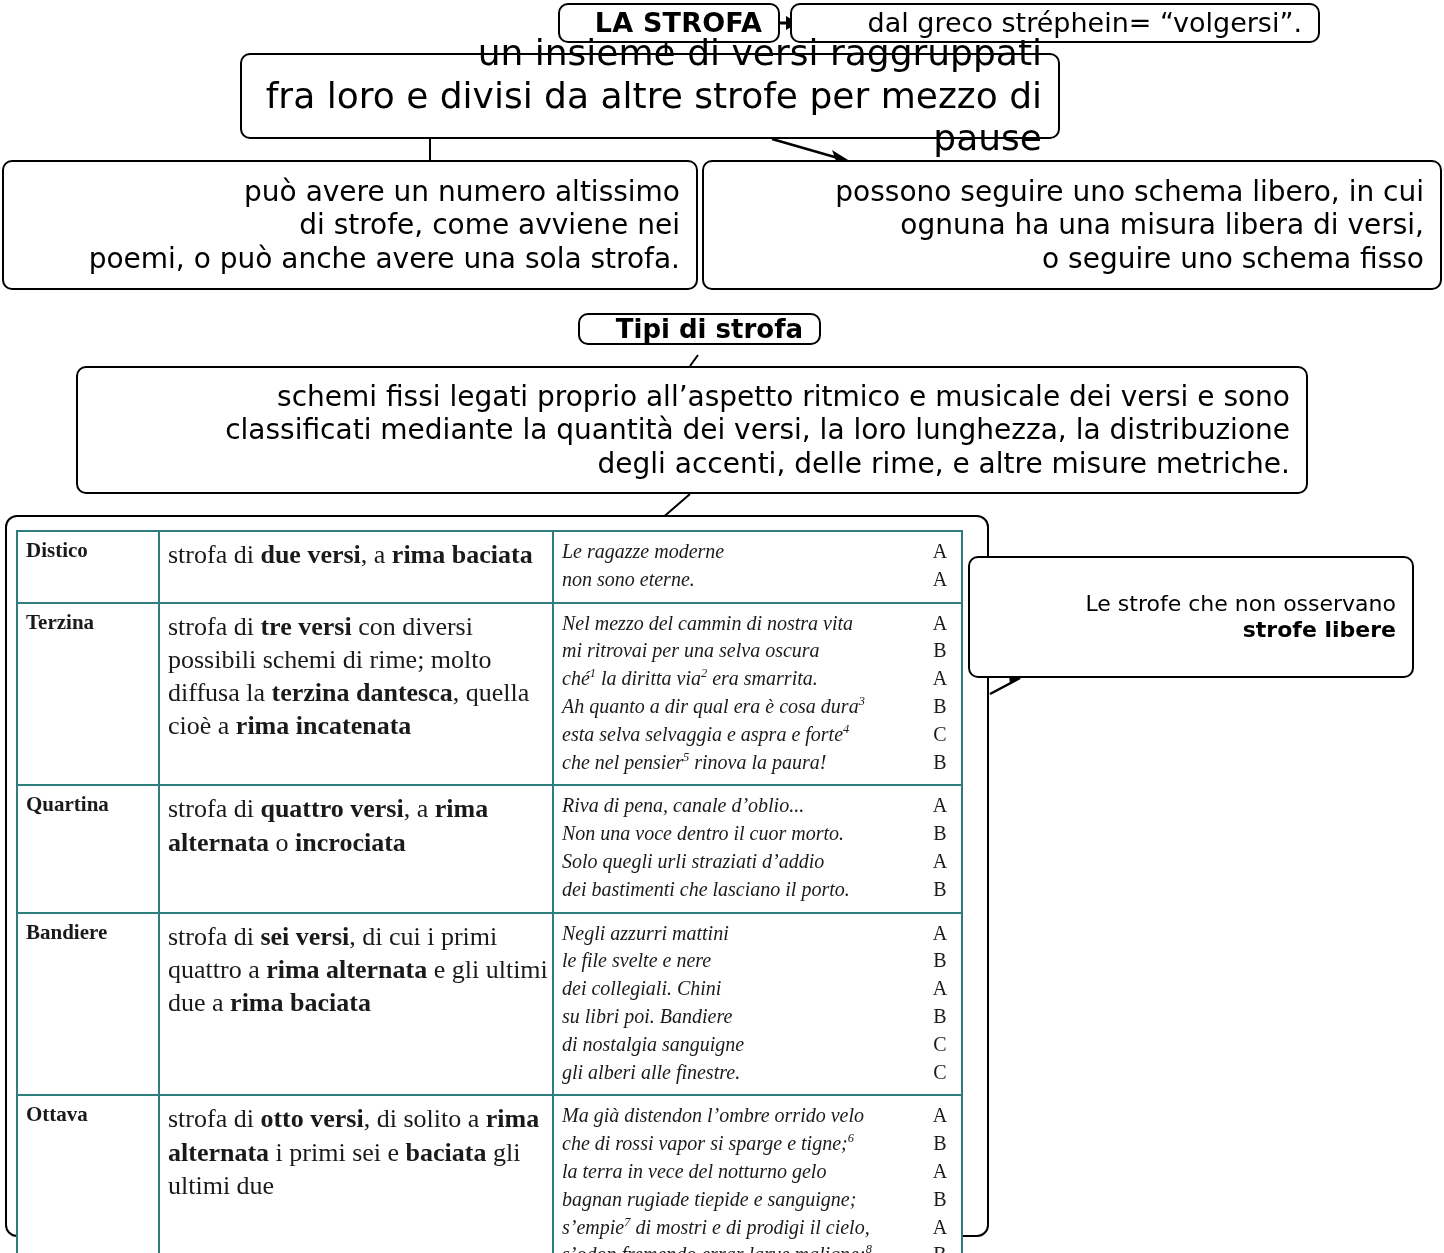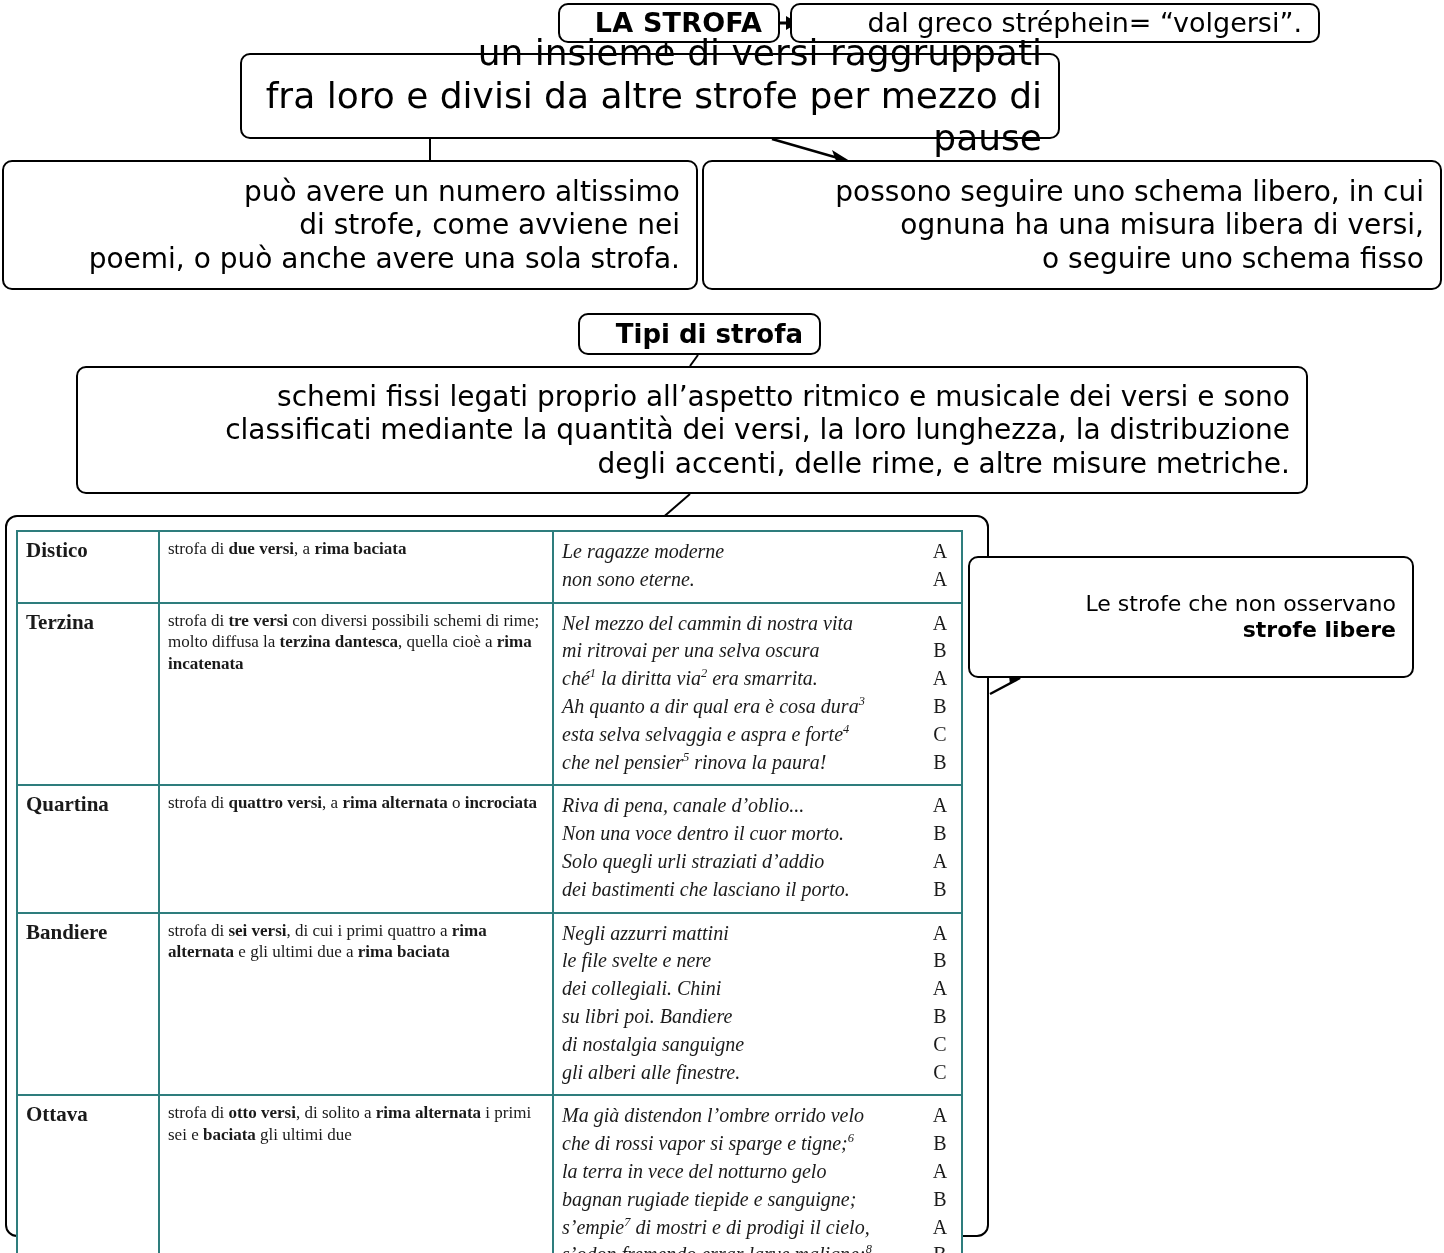--- a/index.html
+++ b/index.html
@@ -28,21 +28,21 @@
     z-index:5;
   }
   .box .inner{width:100%;padding:0 16px;box-sizing:border-box;text-align:right;}
   .bold{font-weight:bold;}
 
   #box-title{left:558px;top:3px;width:222px;height:40px;font-size:27px;font-weight:bold;letter-spacing:.2px;}
   #box-greek{left:790px;top:3px;width:530px;height:40px;font-size:27px;}
   #box-def{left:240px;top:53px;width:820px;height:86px;font-size:36px;}
   #box-left{left:2px;top:160px;width:696px;height:130px;font-size:28px;}
   #box-right{left:702px;top:160px;width:740px;height:130px;font-size:28px;}
-  #box-tipi{left:578px;top:313px;width:243px;height:42px;font-size:26px;font-weight:bold;}
+  #box-tipi{left:578px;top:313px;width:243px;height:32px;font-size:26px;font-weight:bold;}
   #box-schemi{left:76px;top:366px;width:1232px;height:128px;font-size:28px;}
   #box-libere{left:968px;top:556px;width:446px;height:122px;font-size:22px;}
   svg.conn{position:absolute;left:0;top:0;width:1444px;height:1253px;z-index:3;pointer-events:none;}
 
   
   #table-frame{
     position:absolute;left:5px;top:515px;width:984px;height:722px;
     border:2px solid #000;border-radius:12px;background:#fff;box-sizing:border-box;z-index:4;
   }
   #strofa-table{
@@ -53,21 +53,21 @@
     z-index:6;
     font-family:"Liberation Serif","DejaVu Serif",serif;
   }
   #strofa-table td{
     border:2px solid #2e7d7d;
     vertical-align:top;
     padding:6px 0 8px 8px;
     color:#1a1a1a;
   }
   .c-name{width:132px;font-size:21px;font-weight:bold;white-space:nowrap;}
-  .c-desc{width:384px;font-size:17px;line-height:1.28;}
+  .c-desc{width:384px;font-size:26px;line-height:1.28;}
   .c-ex{font-size:20px;line-height:1.39;font-style:italic;padding-right:0;}
   .c-ex-wrap{display:flex;}
   .c-ex-wrap .lines{flex:1;}
   .c-ex-wrap .rhymes{width:42px;text-align:center;font-style:normal;}
   .c-desc b{font-weight:bold;}
   sup{font-size:.62em;vertical-align:super;line-height:0;}
 </style>
 </head>
 <body>
 

